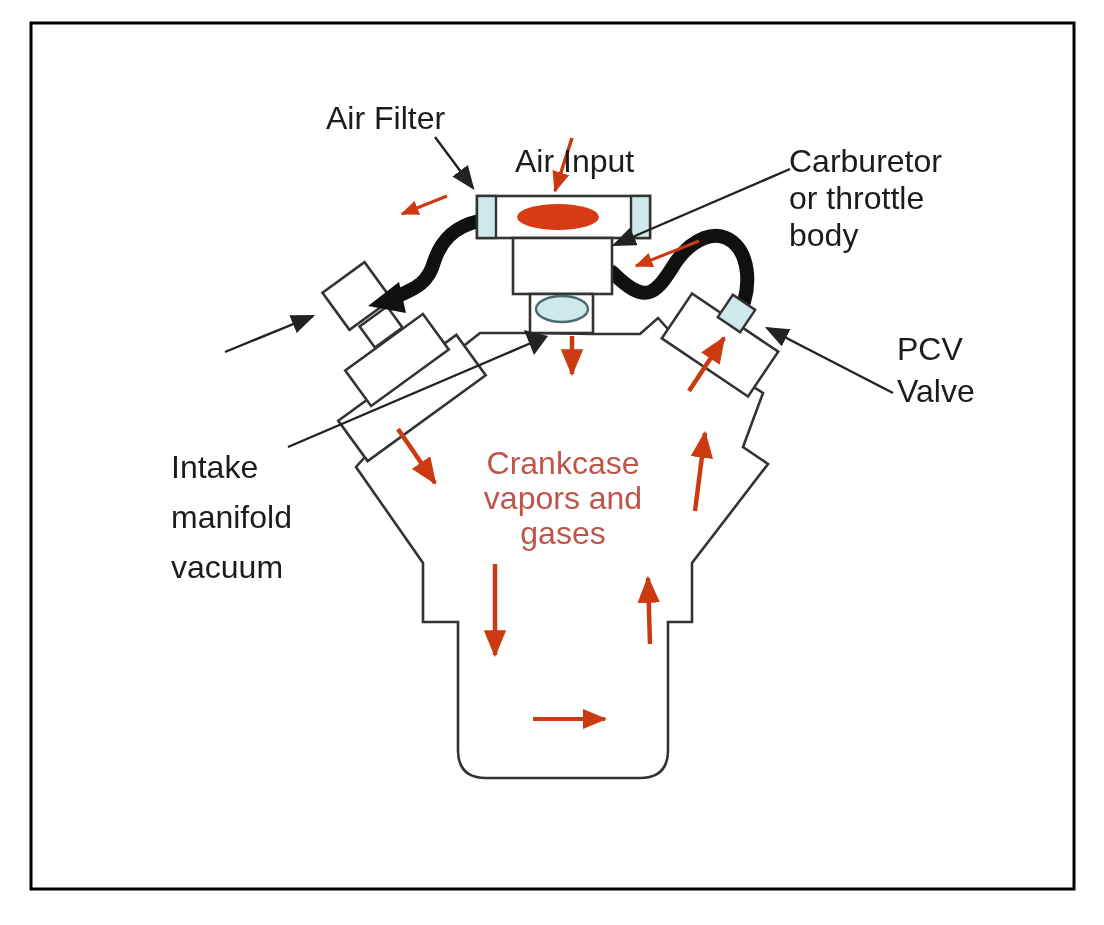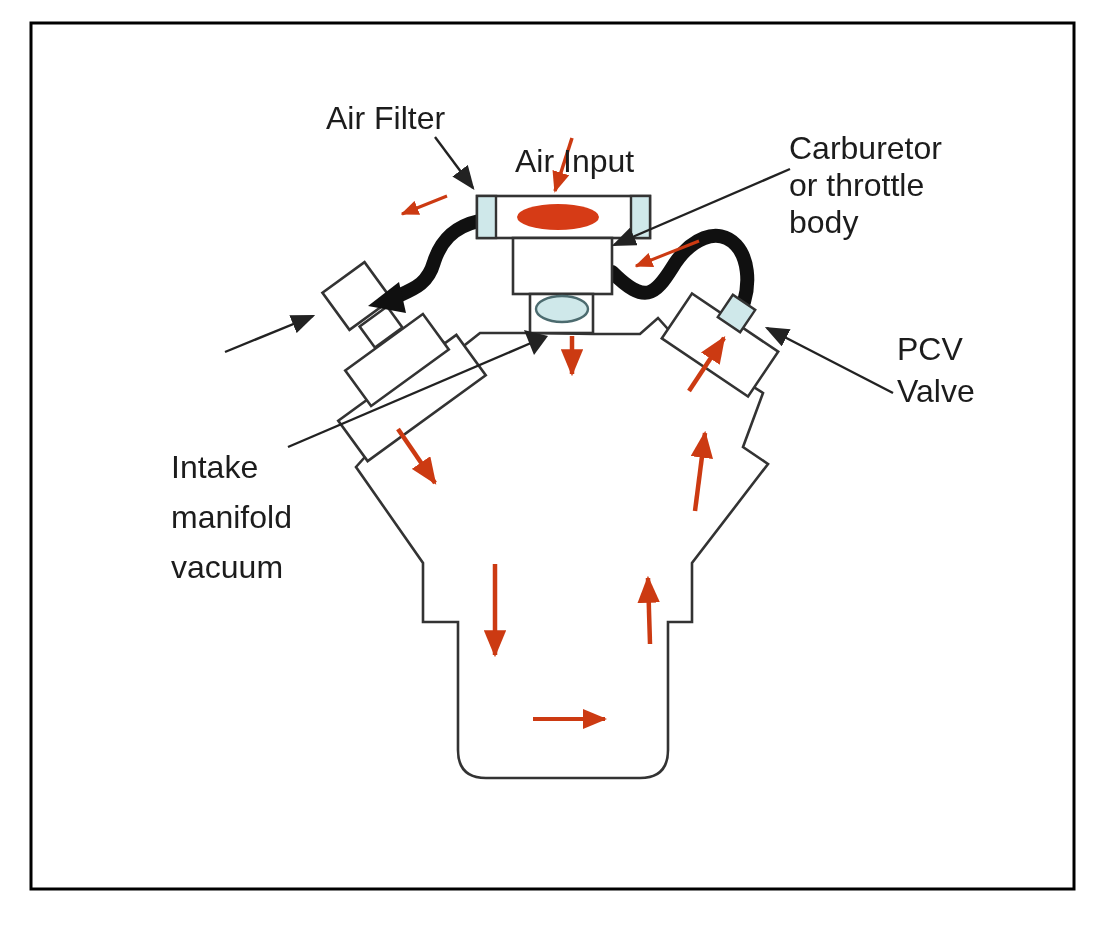--- a/index.html
+++ b/index.html
@@ -91,21 +91,24 @@
       <line class="flow" stroke-width="4.5" x1="695" y1="511" x2="705" y2="433" marker-end="url(#rh)"></line>
       <line class="flow" stroke-width="4.5" x1="689" y1="391" x2="724" y2="338" marker-end="url(#rh)"></line>
       <line class="flow" stroke-width="4.5" x1="495" y1="564" x2="495" y2="655" marker-end="url(#rh)"></line>
       <line class="flow" stroke-width="4.5" x1="650" y1="644" x2="648" y2="578" marker-end="url(#rh)"></line>
       <line class="flow" stroke-width="4" x1="533" y1="719" x2="605" y2="719" marker-end="url(#rh)"></line>
     </g>
   </svg>
 
   <div class="lbl" style="left:326px;top:99px;">Air Filter</div>
   <div class="lbl" style="left:515px;top:103px;margin-top:39px;">Air Input</div>
-  <div class="lbl carb" style="left:789px;top:130px;">Carburetor
+  <div class="lbl carb" style="left:789px;top:143px;">Carburetor
 or throttle
 body</div>
   <div class="lbl pcv" style="left:897px;top:328px;">PCV
 Valve</div>
   <div class="lbl intake" style="left:171px;top:442px;">Intake
 manifold
 vacuum</div>
+  <div class="lbl crank" style="left:458px;top:446px;">Crankcase
+vapors and
+gases</div>
 </div>
 
 </body></html>

